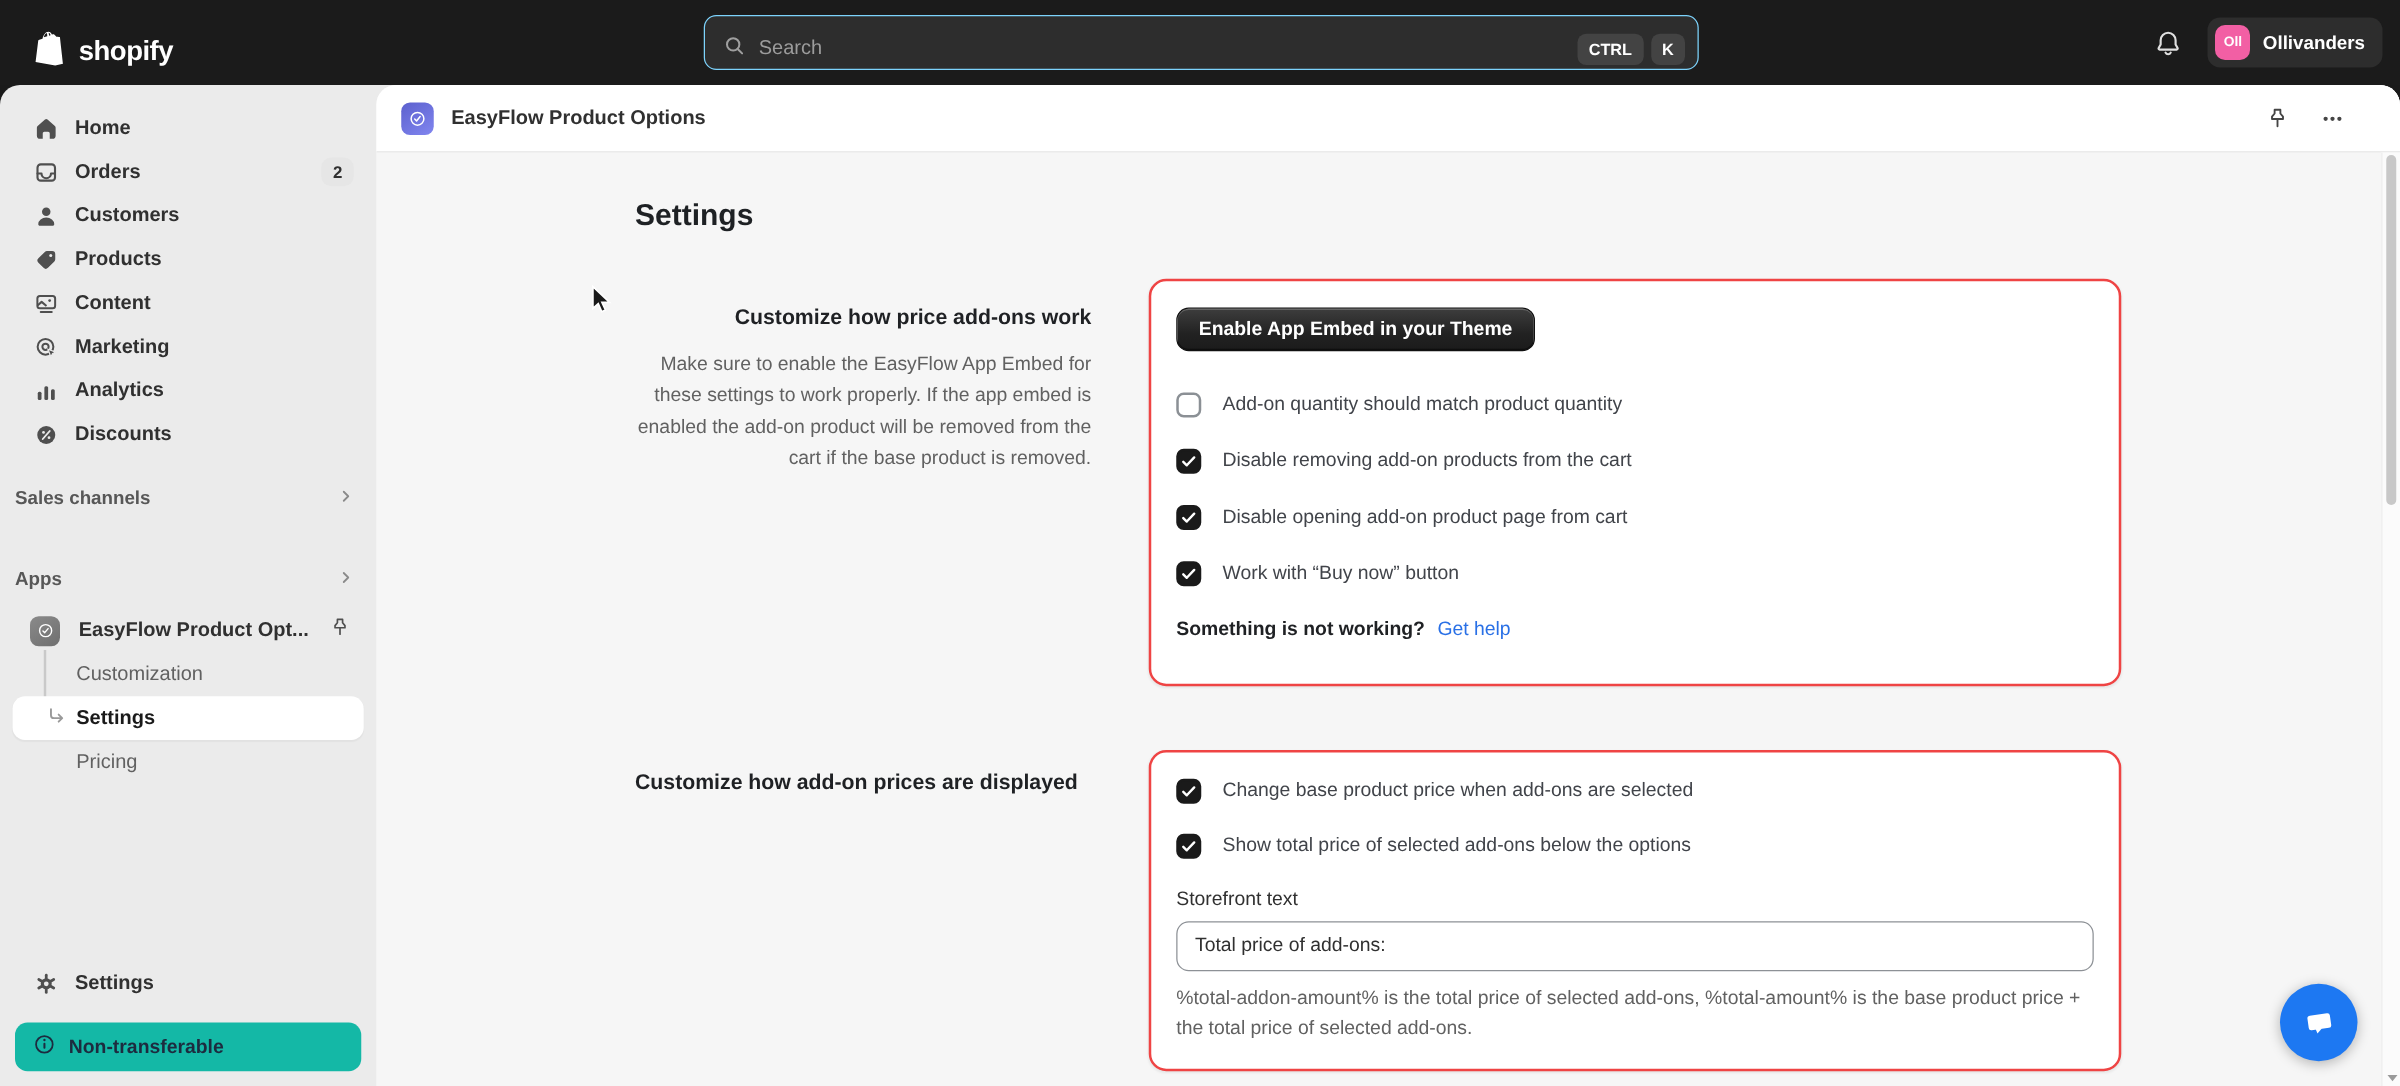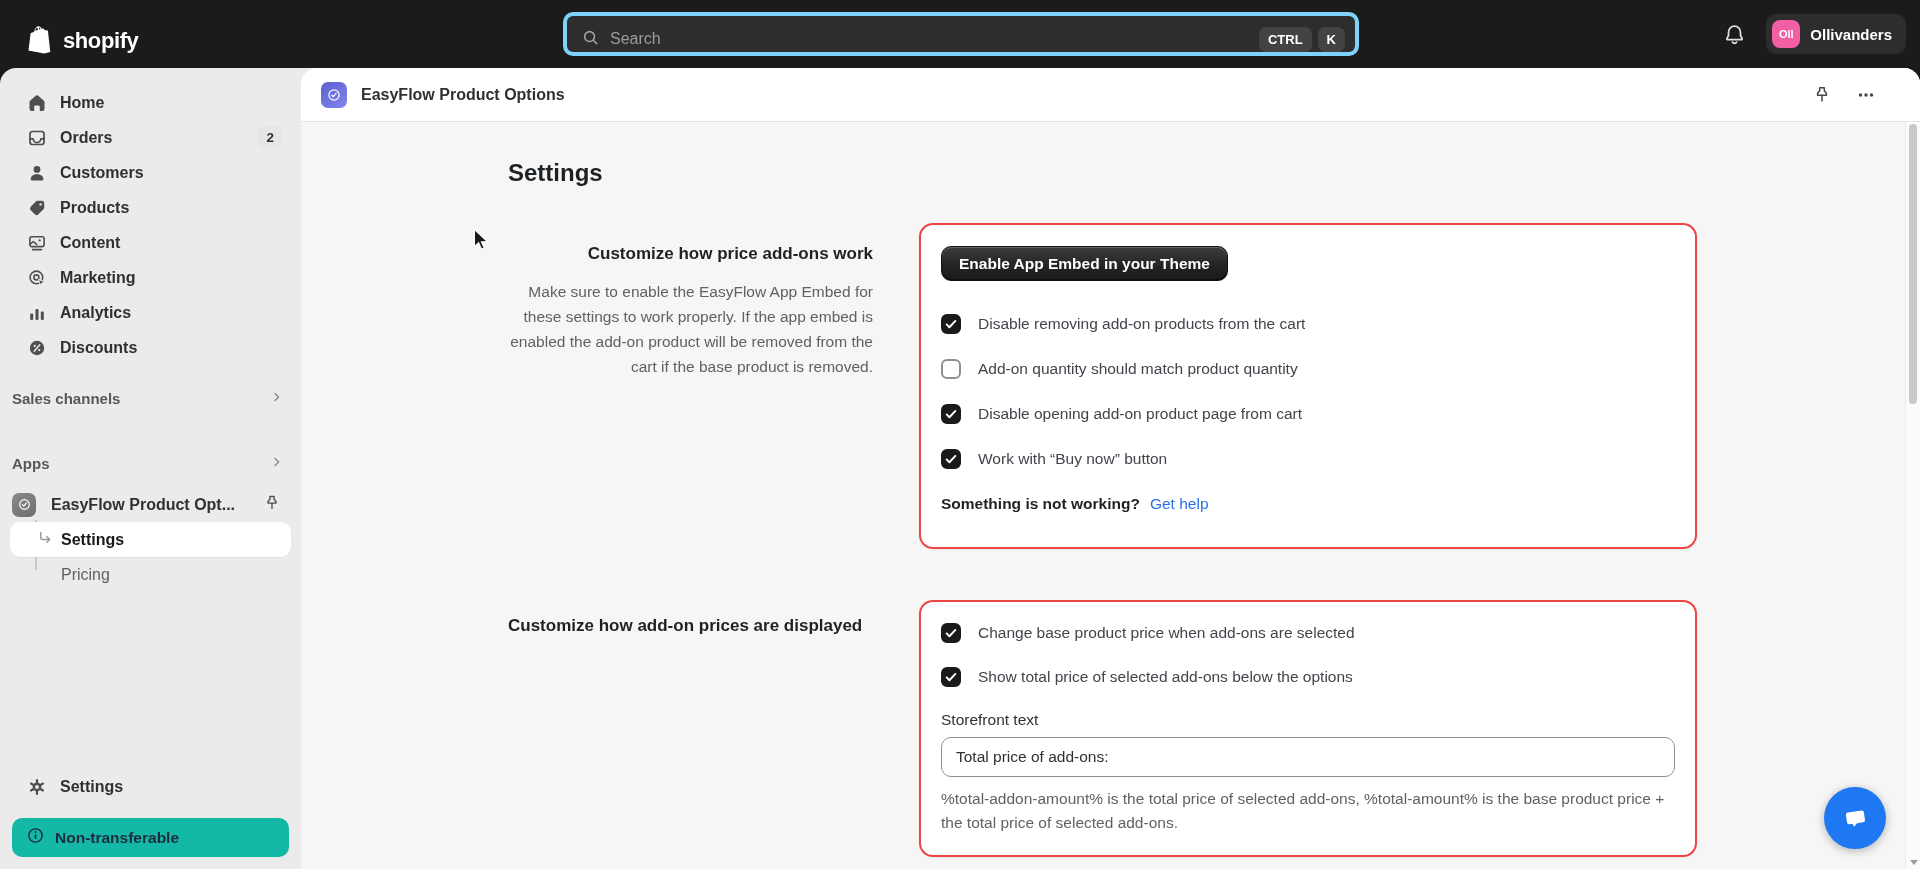--- a/index.html
+++ b/index.html
@@ -10,21 +10,21 @@
     position:relative;
     color:#303030;
   }
 
   
   .topbar { position:absolute; top:0; left:0; right:0; height:68px; background:#1b1b1b; }
   .brand { position:absolute; left:26px; top:0; height:81px; display:flex; align-items:center; gap:9px; }
   .brand-word { color:#fff; font-size:22px; font-weight:700; letter-spacing:-0.4px; }
   .searchbox {
     position:absolute; left:563px; top:12px; width:796px; height:44px;
-    background:#2d2d2d; border:4px solid #7dd3fc; border-radius:10px;
+    background:#2d2d2d; border:1px solid #7dd3fc; border-radius:10px;
     display:flex; align-items:center; padding:10px 10px 0 14px;
   }
   .searchbox input {
     flex:1; background:transparent; border:none; outline:none;
     color:#e3e3e3; font-size:16px; font-family:inherit; margin-left:10px;
   }
   .searchbox input::placeholder { color:#9c9c9c; }
   .kbd {
     background:#434343; color:#ffffff; font-size:13px; font-weight:600;
     padding:5px 9px; border-radius:7px; margin-left:6px;
@@ -58,21 +58,21 @@
   .count-badge {
     margin-left:auto; background:#e6e6e6; color:#303030;
     font-size:13.5px; font-weight:600; padding:4px 9px; border-radius:8px;
   }
   .section-head {
     display:flex; align-items:center; height:35px; padding:0 16px 0 12px;
     color:#575757; font-size:15px; font-weight:700;
   }
   .section-head .chev { margin-left:auto; }
   .m16 { margin-top:16px; } .m30 { margin-top:30px; } .m6 { margin-top:6px; }
-  .app-row { display:flex; align-items:center; gap:15px; height:35px; padding:0 20px 0 12px; font-size:16px; font-weight:600; color:#303030; }
+  .app-row { display:flex; align-items:center; gap:15px; height:35px; padding:0 20px 0 24px; font-size:16px; font-weight:600; color:#303030; }
   .app-tile {
     width:24px; height:24px; border-radius:7px; flex:0 0 24px;
     background:linear-gradient(145deg,#8a8a8a,#6f6f6f);
     display:flex; align-items:center; justify-content:center;
   }
   .app-label { white-space:nowrap; overflow:hidden; }
   .pin-right { margin-left:auto; }
   .tree-line { position:absolute; left:35px; top:452px; height:50px; width:1.5px; background:#c9c9c9; }
   .sub-item {
     height:35px; display:flex; align-items:center;
@@ -335,20 +335,23 @@
             <g fill="none" stroke="#4f4f4f" stroke-width="1.5" stroke-linejoin="round" stroke-linecap="round">
               <path d="M7.7 2.8h4.6v3l2.1 2.5v1.9H5.6V8.3l2.1-2.5Z"></path>
               <path d="M10 10.4v5.6"></path>
             </g>
           </svg>
       </span>
     </div>
 
     <div class="tree-line"></div>
 
+    <div class="sub-item">
+      <span>Customization</span>
+    </div>
 
     <div class="sub-item selected-row">
       <span class="sub-arrow">
         <svg width="17" height="17" viewBox="0 0 18 18">
             <path d="M4 1.5v5A2.5 2.5 0 0 0 6.5 9H13M10.5 6l3 3-3 3" fill="none" stroke="#9a9a9a" stroke-width="1.6" stroke-linecap="round" stroke-linejoin="round"></path>
           </svg>
       </span>
       <span>Settings</span>
     </div>
 
@@ -419,32 +422,32 @@
       <div class="sec-left-1">
         <div class="sec-heading">Customize how price add-ons work</div>
         <div class="sec-desc">Make sure to enable the EasyFlow App Embed for these settings to work properly. If the app embed is enabled the add-on product will be removed from the cart if the base product is removed.</div>
       </div>
 
       <div class="card card1">
         <button class="dark-btn">Enable App Embed in your Theme</button>
 
         <div class="cb-list-1">
           <div class="cb-row">
+            <span class="cb" data-checked="false">
+              
+            </span>
+            <span class="cb-label">Add-on quantity should match product quantity</span>
+          </div>
+          <div class="cb-row">
             <span class="cb" data-checked="true">
               <svg width="14" height="14" viewBox="0 0 16 16">
                   <path d="M3 8.5l3.2 3.2L13 4.5" fill="none" stroke="#fff" stroke-width="2.2" stroke-linecap="round" stroke-linejoin="round"></path>
                 </svg>
             </span>
             <span class="cb-label">Disable removing add-on products from the cart</span>
-          </div>
-          <div class="cb-row">
-            <span class="cb" data-checked="false">
-              
-            </span>
-            <span class="cb-label">Add-on quantity should match product quantity</span>
           </div>
           <div class="cb-row">
             <span class="cb" data-checked="true">
               <svg width="14" height="14" viewBox="0 0 16 16">
                   <path d="M3 8.5l3.2 3.2L13 4.5" fill="none" stroke="#fff" stroke-width="2.2" stroke-linecap="round" stroke-linejoin="round"></path>
                 </svg>
             </span>
             <span class="cb-label">Disable opening add-on product page from cart</span>
           </div>
           <div class="cb-row">

